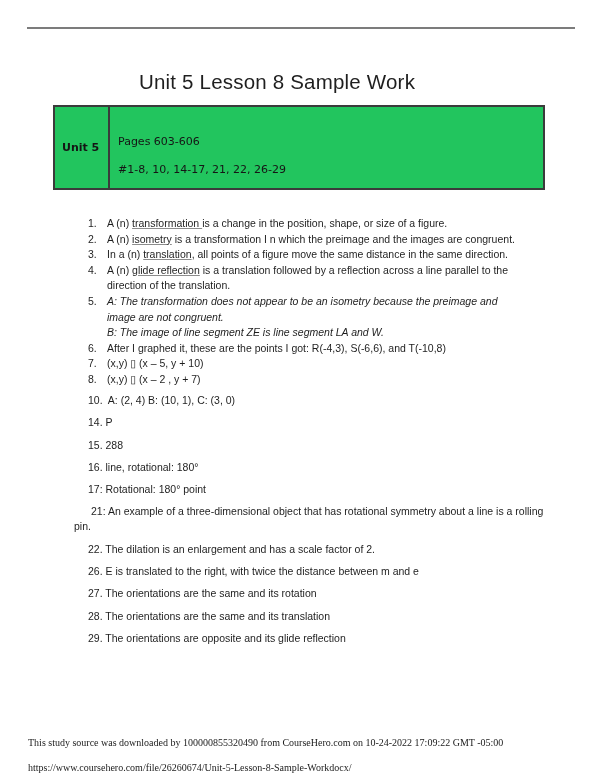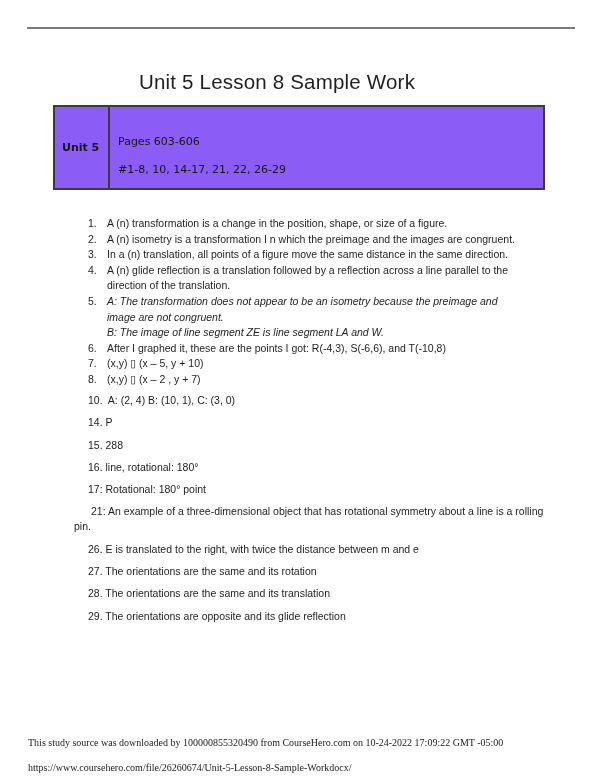--- a/index.html
+++ b/index.html
@@ -34,21 +34,21 @@
     color: #1f1f1f;
     letter-spacing: 0.2px;
   }
 
   .assign-table {
     position: absolute;
     left: 53px;
     top: 105px;
     width: 492px;
     height: 85px;
-    background: #8b5cf6;
+    background: #22c55e;
     border: 2px solid #3b3b3b;
     display: flex;
     font-family: "DejaVu Sans", sans-serif;
     font-size: 11px;
     color: #151515;
   }
   .assign-cell-unit {
     width: 55px;
     flex-shrink: 0;
     border-right: 2px solid #3b3b3b;
@@ -73,20 +73,21 @@
     width: 482px;
     font-size: 10.5px;
     line-height: 15.6px;
     color: #1e1e1e;
   }
   .qitem { display: flex; }
   .qnum { width: 19px; flex-shrink: 0; }
   .qtext { white-space: pre-wrap; flex: 1; }
   .qtext .block { display: block; font-style: italic; }
   .term {
+    text-decoration: underline;
     text-decoration-color: #8c8c8c;
     text-align: center;
   }
 
   .answers {
     position: absolute;
     left: 88px;
     top: 393px;
     width: 505px;
     font-size: 10.5px;
@@ -168,20 +169,21 @@
   </div>
 
   <div class="answers">
     <div class="ans">10.  A: (2, 4) B: (10, 1), C: (3, 0)</div>
     <div class="ans">14. P</div>
     <div class="ans">15. 288</div>
     <div class="ans">16. line, rotational: 180°</div>
     <div class="ans">17: Rotational: 180° point</div>
     <div class="ans hang-left">21: An example of a three-dimensional object that has rotational symmetry about a line is a rolling
 pin.</div>
+    <div class="ans">22. The dilation is an enlargement and has a scale factor of 2.</div>
     <div class="ans">26. E is translated to the right, with twice the distance between m and e</div>
     <div class="ans">27. The orientations are the same and its rotation</div>
     <div class="ans">28. The orientations are the same and its translation</div>
     <div class="ans">29. The orientations are opposite and its glide reflection</div>
   </div>
 
   <div class="footer-note footer-line1">This study source was downloaded by 100000855320490 from CourseHero.com on 10-24-2022 17:09:22 GMT -05:00</div>
   <div class="footer-note footer-line2">https://www.coursehero.com/file/26260674/Unit-5-Lesson-8-Sample-Workdocx/</div>
 
 </div>

